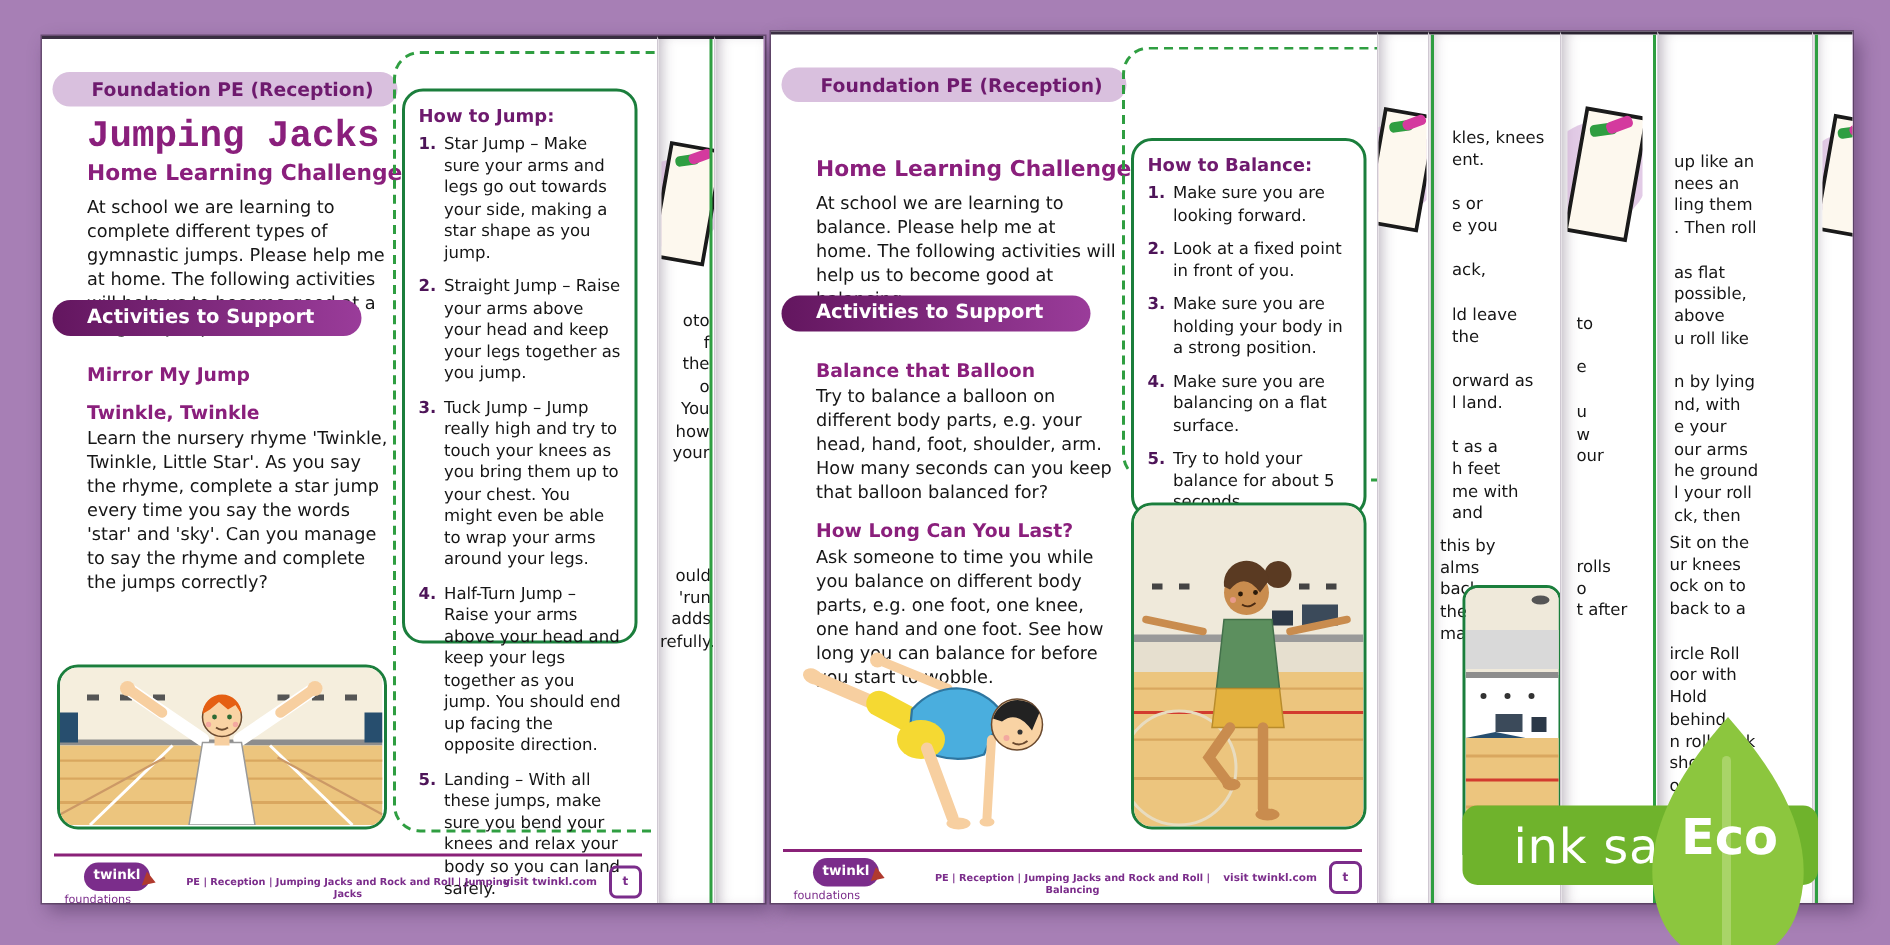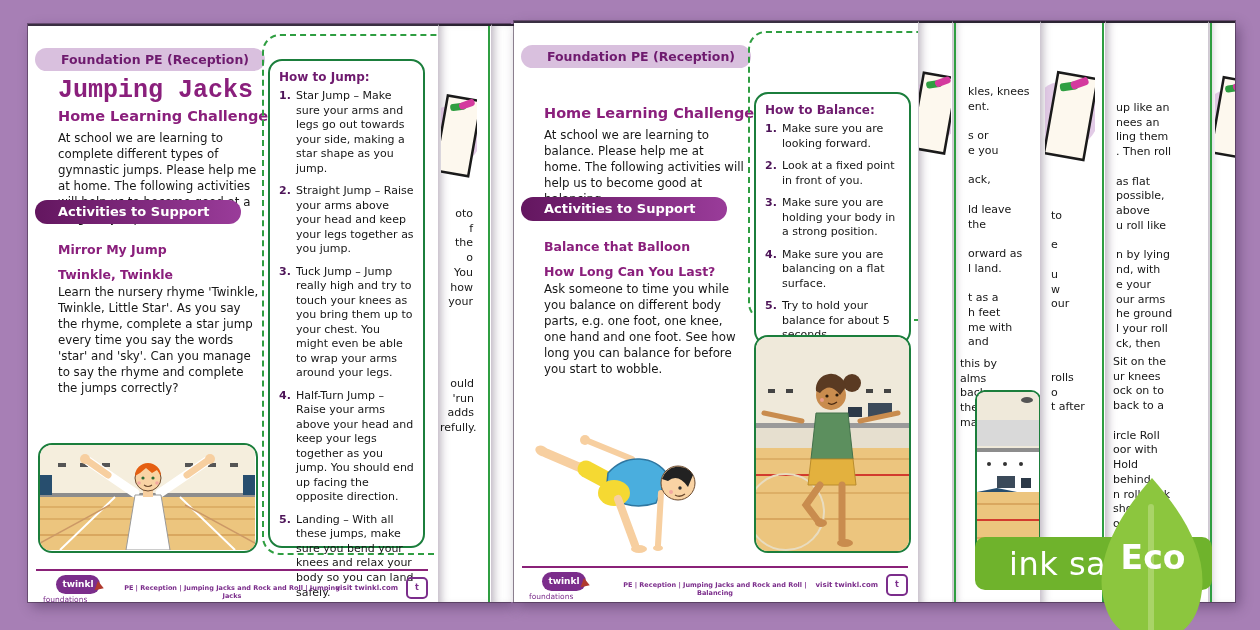--- a/index.html
+++ b/index.html
@@ -37,21 +37,21 @@
           font-size:13px;line-height:24px;padding-left:23px;}
   .acts{position:absolute;left:30px;top:206px;width:202px;}
   .act-h{color:var(--purple-title);font-weight:bold;font-size:12.5px;margin-top:10px;}
   .act-t{font-size:11.8px;line-height:1.36;margin-top:2px;}
 
   .cutline{position:absolute;left:234px;top:8px;width:210px;border:2px dashed var(--green-dashed);border-radius:18px;}
   #sheet-jumping .cutline{height:521px;}
   #sheet-balancing .cutline{height:290px;}
   .howto{position:absolute;left:240px;top:33px;width:157px;border:2px solid var(--green-border);
          border-radius:14px;background:#fff;padding:9px 8px 6px 9px;}
-  #sheet-jumping .howto{height:489px;}
+  #sheet-jumping .howto{height:370px;}
   #sheet-balancing .howto{height:253px;margin-top:36px;}
   .howto-h{color:var(--purple-dark);font-weight:bold;font-size:12px;margin-bottom:5px;}
   .steps{list-style:none;counter-reset:st;}
   .steps li{counter-increment:st;position:relative;padding-left:17px;font-size:11px;line-height:1.32;margin-bottom:8px;}
   .steps li::before{content:counter(st) ".";position:absolute;left:0;font-weight:bold;color:#4d1458;}
 
   .photo-frame{position:absolute;border:2.5px solid var(--green-border);border-radius:14px;overflow:hidden;background:#fff;}
   #photo-jump{left:10px;top:417px;width:220px;height:110px;}
   #photo-girl{left:240px;top:312px;width:157px;height:218px;}
   #photo-boy-balance{position:absolute;left:14px;top:372px;width:212px;height:162px;}
@@ -153,21 +153,21 @@
       <div class="logo">
         <div class="cloud">twinkl</div>
         <div class="logo-sub">foundations</div>
       </div>
       <div class="f-center">PE | Reception | Jumping Jacks and Rock and Roll | Jumping Jacks</div>
       <div class="f-visit">visit twinkl.com</div>
       <div class="minilogo">t</div>
     </div>
   </div>
 
-  <div class="strip" style="width:53px">
+  <div class="strip" style="width:38px">
     <div class="notepad" style="left:2px;top:60px">
       <svg width="36" height="104" viewBox="0 0 36 104">
         <circle cx="10" cy="50" r="30" fill="#cfa9d6" opacity="0.6"></circle>
         <g transform="rotate(10 18 50)">
           <rect x="0" y="12" width="34" height="76" fill="#fdf8ee" stroke="#1a1a1a" stroke-width="2.5"></rect>
           <rect x="4" y="18" width="16" height="7" rx="3" fill="#2f9e41" transform="rotate(-18 12 21)"></rect>
           <rect x="12" y="14" width="16" height="7" rx="3" fill="#d43a9e" transform="rotate(-30 20 17)"></rect>
         </g>
       </svg>
     </div>
@@ -189,20 +189,21 @@
 
 <div class="group" id="group-right">
 
   <div class="sheet" id="sheet-balancing">
     <div class="pill">Foundation PE (Reception)</div>
     <div class="subtitle">Home Learning Challenge Sheet</div>
     <div class="intro">At school we are learning to balance. Please help me at home. The following activities will help us to become good at balancing.</div>
     <div class="banner">Activities to Support Learning</div>
     <div class="acts">
       <div class="act-h">Balance that Balloon</div>
+      <div class="act-t">Try to balance a balloon on different body parts, e.g. your head, hand, foot, shoulder, arm. How many seconds can you keep that balloon balanced for?</div>
       <div class="act-h">How Long Can You Last?</div>
       <div class="act-t">Ask someone to time you while you balance on different body parts, e.g. one foot, one knee, one hand and one foot. See how long you can balance for before you start to wobble.</div>
     </div>
 
     <div class="cutline"></div>
     <div class="howto">
       <div class="howto-h">How to Balance:</div>
       <ol class="steps">
         <li>Make sure you are looking forward.</li>
         <li>Look at a fixed point in front of you.</li>

